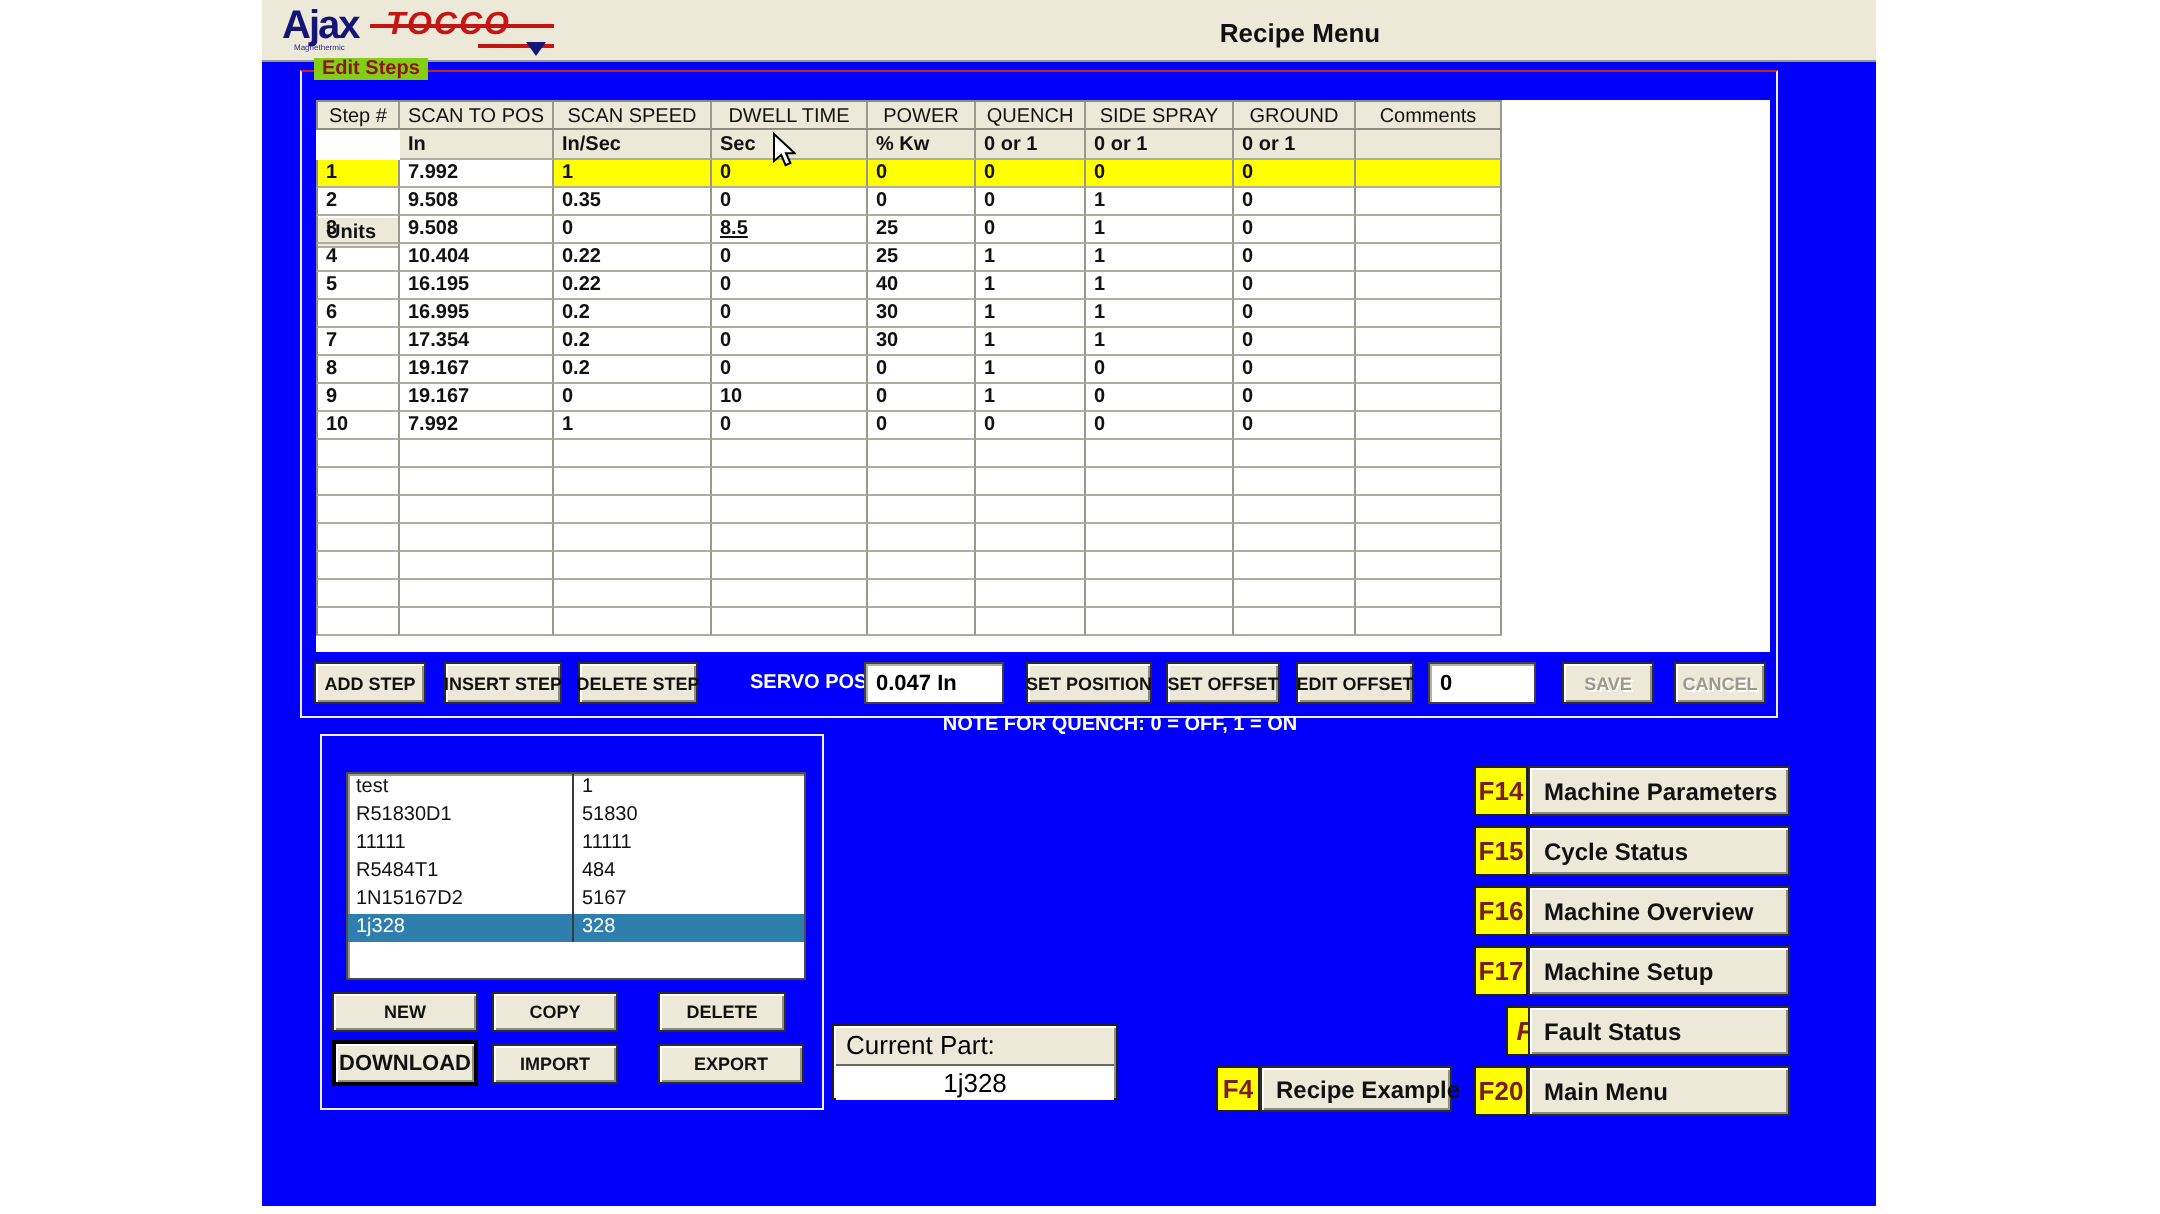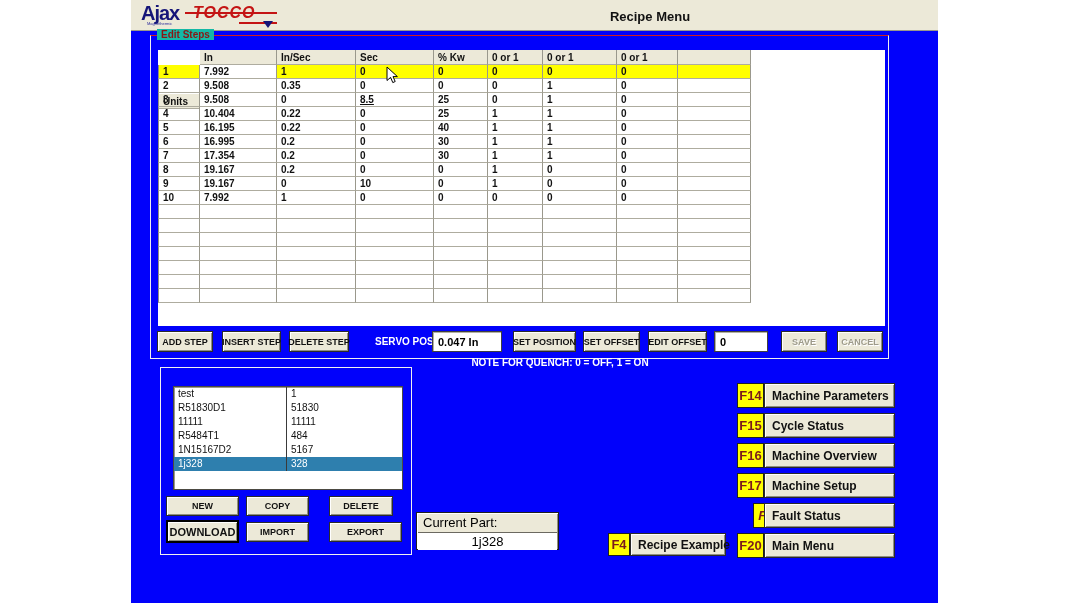--- a/index.html
+++ b/index.html
@@ -12,21 +12,21 @@
   .logo{position:absolute;left:10px;top:2px;width:150px;height:26px;}
   .logo-ajax{position:absolute;left:0;top:0;font-size:20px;font-weight:bold;color:#151578;letter-spacing:-1px;}
   .logo-sub{position:absolute;left:6px;top:19px;font-size:4px;color:#2a2a9a;letter-spacing:0;}
   .logo-tocco{position:absolute;left:52px;top:2px;font-size:16px;font-weight:bold;font-style:italic;color:#c41414;letter-spacing:1px;}
   .logo-strike{position:absolute;left:44px;top:10px;width:92px;height:2px;background:#c41414;}
   .logo-strike2{position:absolute;left:98px;top:20px;width:38px;height:2px;background:#c41414;}
   .logo-tri{position:absolute;left:122px;top:19px;width:0;height:0;border-left:5px solid transparent;border-right:5px solid transparent;border-top:7px solid #151578;}
 
   
   .steps-panel{position:absolute;left:19px;top:35px;width:737px;height:322px;border:1px solid #efefef;border-top:1px solid #cf2020;}
-  .frame-label{position:absolute;left:6px;top:-7px;padding:0 4px;background:#14b8a6;color:#8b1515;font-size:10px;font-weight:bold;}
+  .frame-label{position:absolute;left:6px;top:-7px;padding:0 4px;background:#84cc16;color:#8b1515;font-size:10px;font-weight:bold;}
 
   .table-wrap{position:absolute;left:7px;top:14px;width:727px;height:276px;background:#ffffff;}
   .t-row{display:flex;height:14px;}
   .t-row.head,.t-row.units{height:15px;}
   .t-cell{box-sizing:border-box;flex:0 0 auto;height:100%;border-right:1px solid #9a988c;border-bottom:1px solid #aeac9f;font-size:10px;line-height:14px;padding-left:4px;overflow:hidden;white-space:nowrap;color:#111;}
   .head .t-cell{background:#ece9d8;border-bottom:1px solid #8f8d82;border-top:1px solid #8f8d82;text-align:center;padding-left:0;font-weight:normal;line-height:15px;}
   .head .t-cell:first-child,.units .t-cell:first-child,.t-row .t-cell:first-child{border-left:1px solid #8f8d82;}
   .units .t-cell{background:#ece9d8;font-weight:bold;line-height:15px;}
   .t-row.sel .t-cell{background:#ffff00;font-weight:bold;}
   .t-row.sel .t-cell.white{background:#ffffff;}
@@ -78,20 +78,31 @@
       <span class="logo-tri"></span>
     </div>
     <div class="title">Recipe Menu</div>
   </div>
 
   <div class="steps-panel">
     <span class="frame-label">Edit Steps</span>
 
     <div class="table-wrap">
       <div>
+          <div class="t-row head">
+            <div class="t-cell" style="width: 42px;">Step #</div>
+            <div class="t-cell" style="width: 77px;">SCAN TO POS</div>
+            <div class="t-cell" style="width: 79px;">SCAN SPEED</div>
+            <div class="t-cell" style="width: 78px;">DWELL TIME</div>
+            <div class="t-cell" style="width: 54px;">POWER</div>
+            <div class="t-cell" style="width: 55px;">QUENCH</div>
+            <div class="t-cell" style="width: 74px;">SIDE SPRAY</div>
+            <div class="t-cell" style="width: 61px;">GROUND</div>
+            <div class="t-cell" style="width: 73px;">Comments</div>
+          </div>
           <div class="t-row units">
             <div class="t-cell" style="width: 42px; margin-top: 44px;">Units</div>
             <div class="t-cell" style="width: 77px;">In</div>
             <div class="t-cell" style="width: 79px;">In/Sec</div>
             <div class="t-cell" style="width: 78px;">Sec</div>
             <div class="t-cell" style="width: 54px;">% Kw</div>
             <div class="t-cell" style="width: 55px;">0 or 1</div>
             <div class="t-cell" style="width: 74px;">0 or 1</div>
             <div class="t-cell" style="width: 61px;">0 or 1</div>
             <div class="t-cell" style="width: 73px;"></div>

